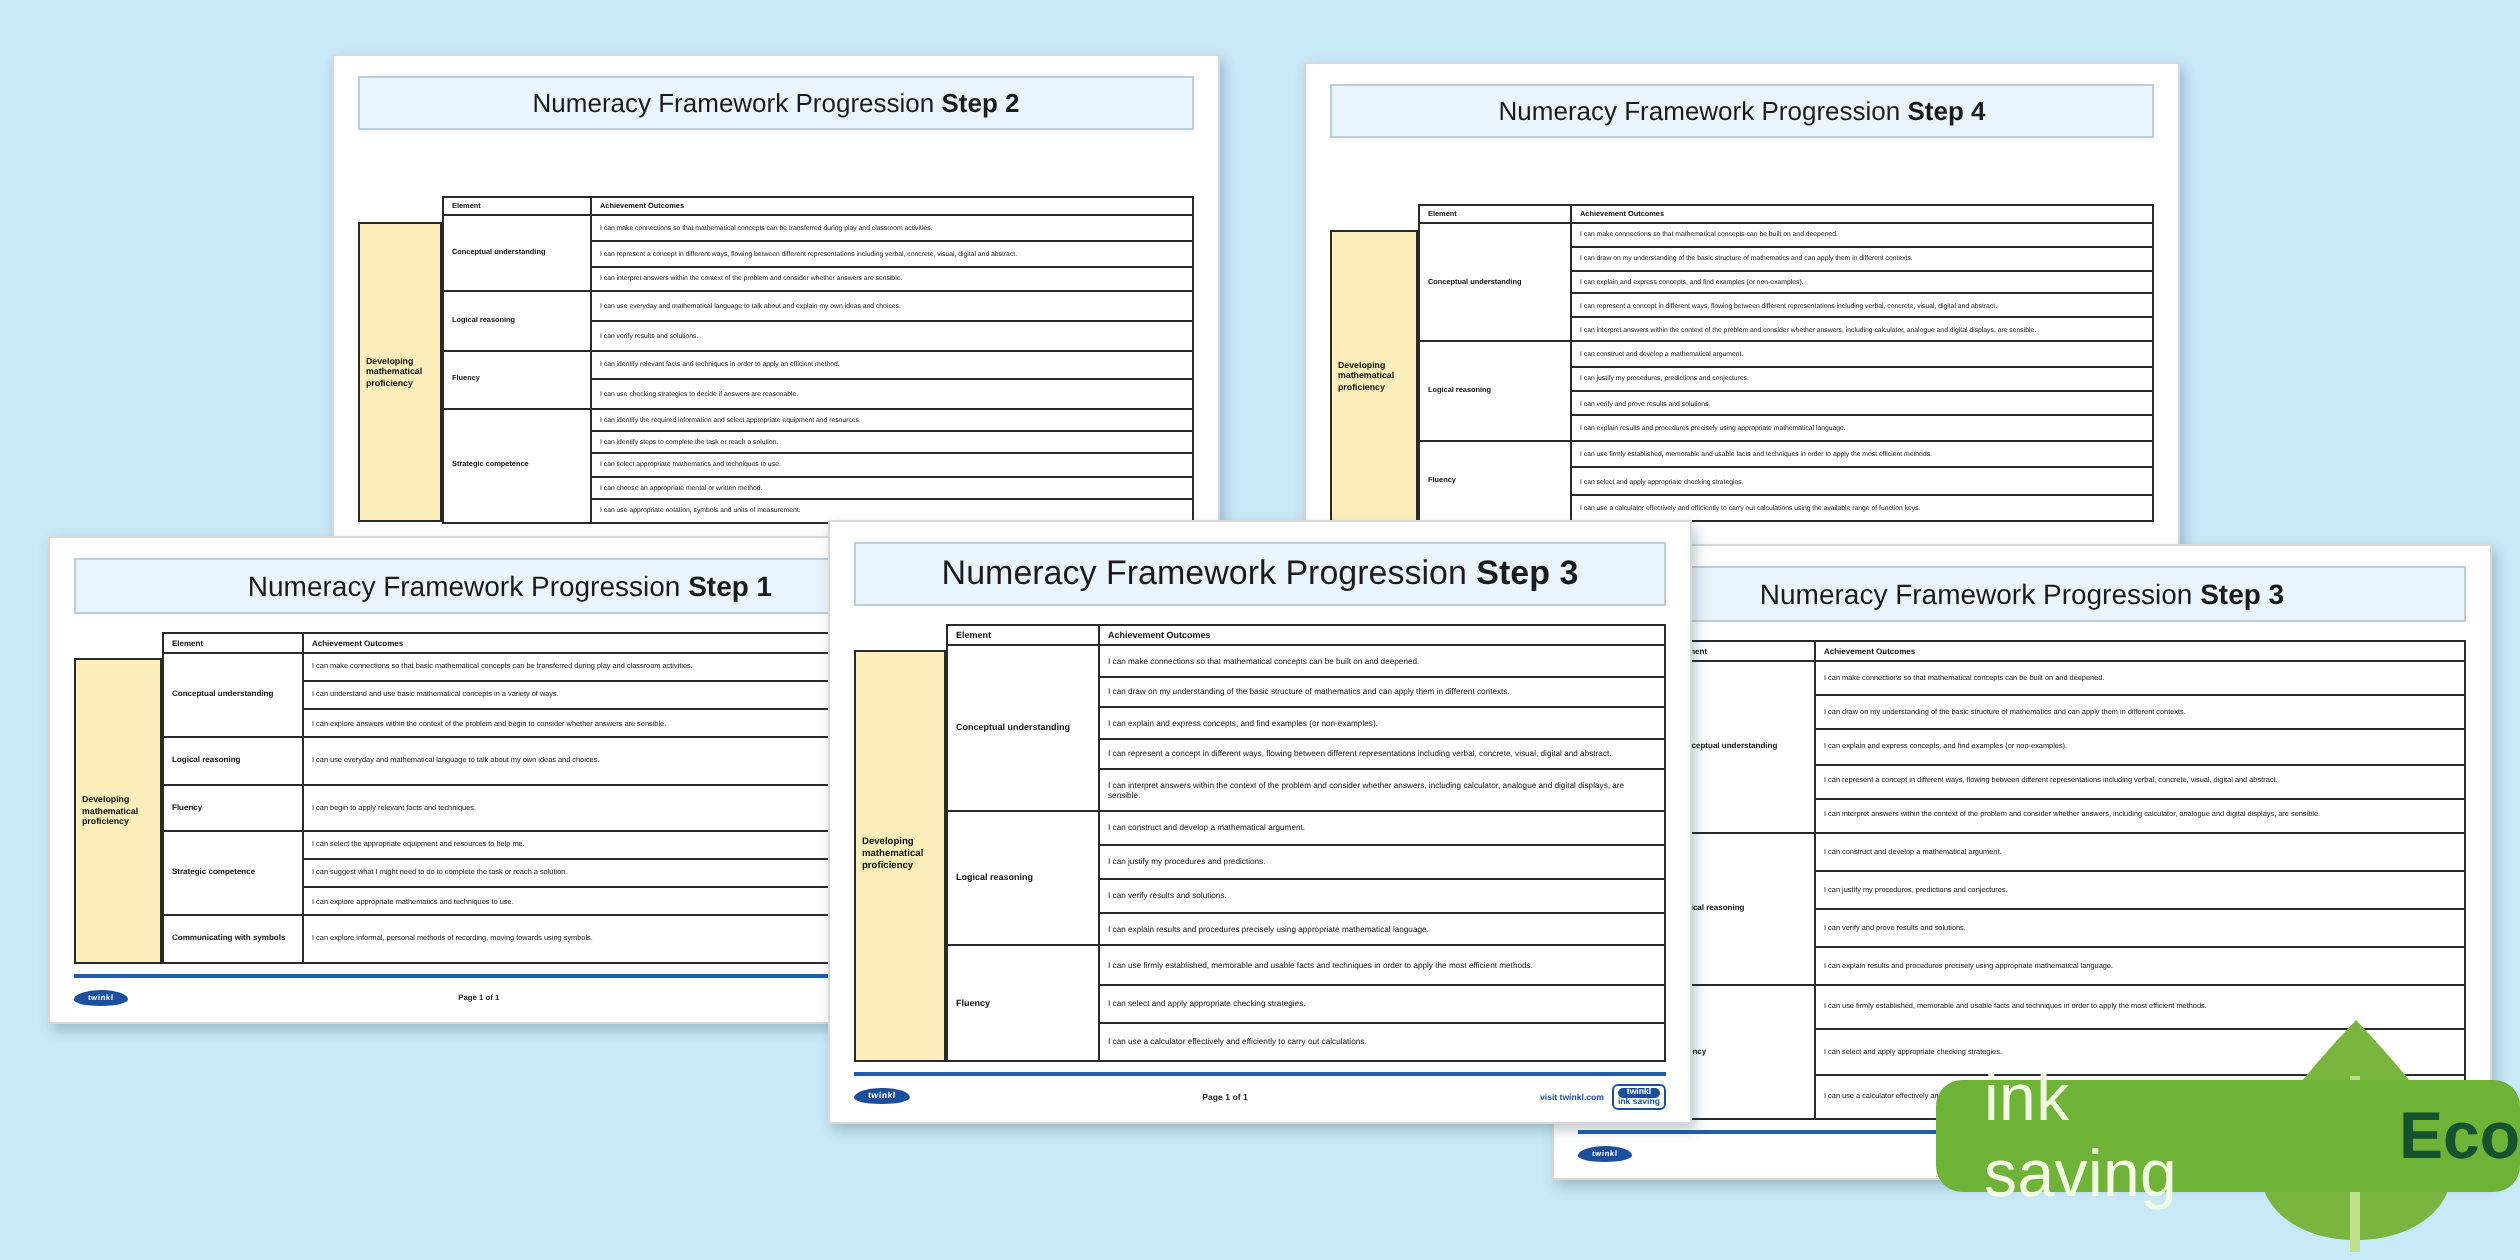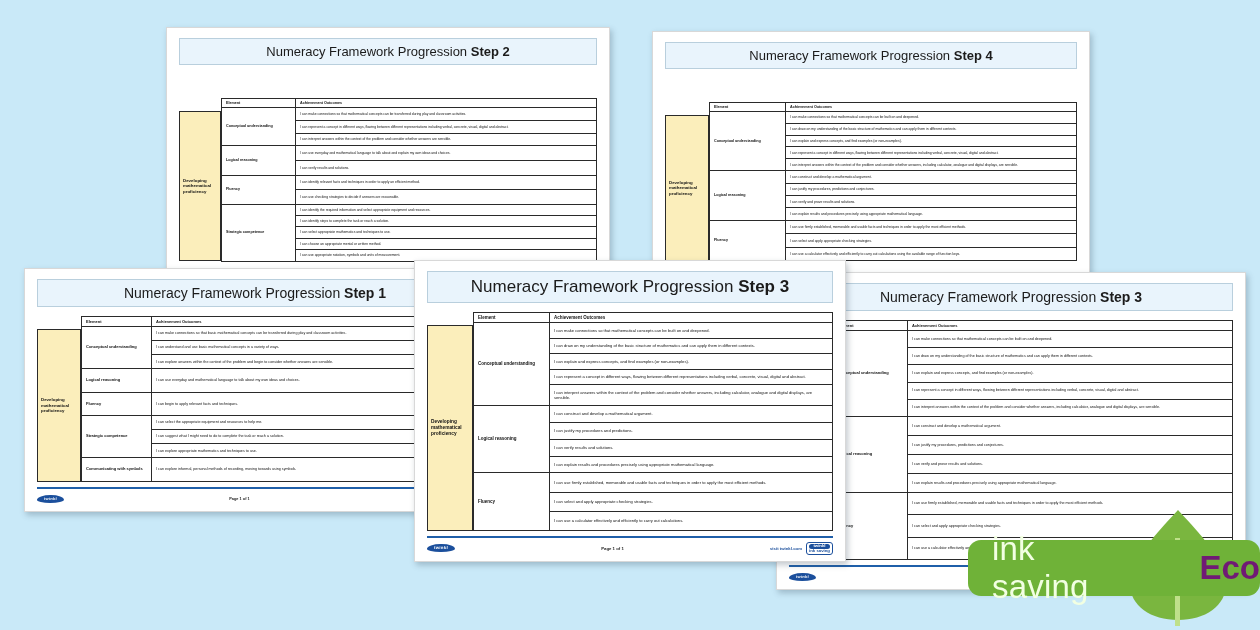--- a/index.html
+++ b/index.html
@@ -132,21 +132,21 @@
   
   #eco-badge { position: absolute; left: 968px; top: 530px; z-index: 20;
                width: 292px; height: 70px; }
   #eco-leaf { position: absolute; left: 158px; top: -22px; width: 104px; height: 118px; z-index: 1; }
   #eco-pill {
     position: absolute; left: 0; top: 10px; width: 292px; height: 56px;
     background: #6fb238; border-radius: 13px; z-index: 2;
     display: flex; align-items: center;
   }
   #eco-pill .eco-txt { color: #f2ffe2; font-size: 33px; padding-left: 24px; letter-spacing: .2px; }
-  #eco-pill .eco-word { color: #701a75; font-size: 33px; font-weight: 700; margin-left: 74px; }
+  #eco-pill .eco-word { color: #14532d; font-size: 33px; font-weight: 700; margin-left: 74px; }
 </style>
 </head>
 <body>
 
 <div id="stage">
     <div class="doc" id="doc-step2">
       <div class="doc-title"><span class="t-main">Numeracy Framework Progression </span><span class="t-step">Step 2</span></div>
       <div class="doc-body">
         <div class="strand">Developing mathematical proficiency</div>
         <div class="tbl">

